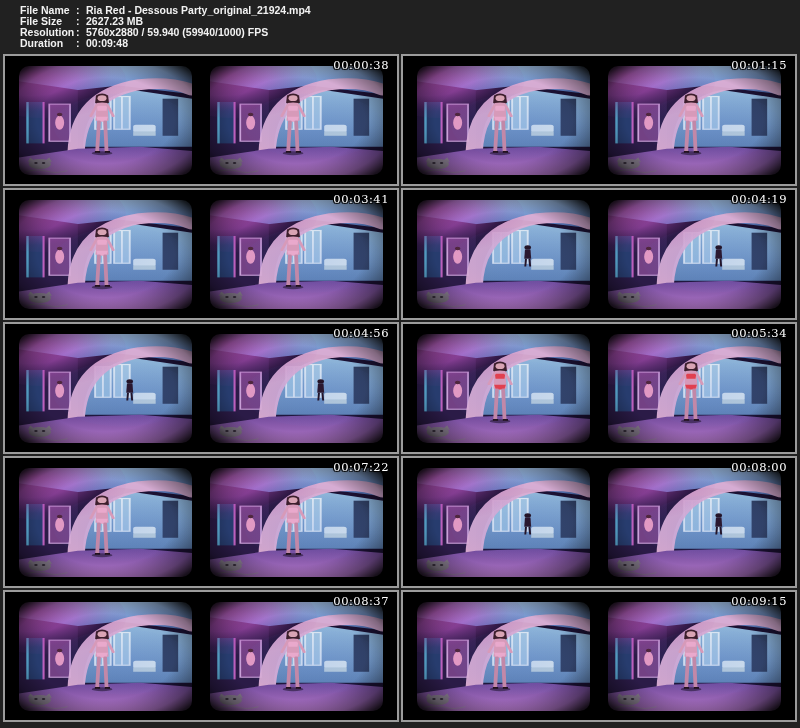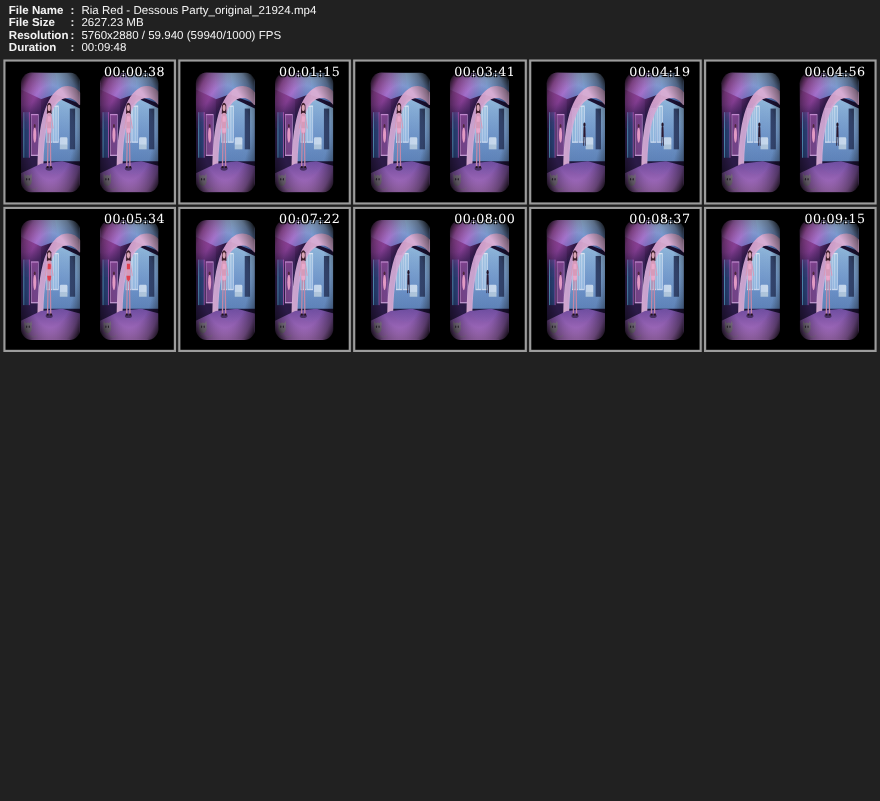--- a/index.html
+++ b/index.html
@@ -5,27 +5,27 @@
   html, body { margin: 0; padding: 0; }
   body {
     width: 800px; height: 728px; overflow: hidden;
     background: var(--page-bg, #212121);
     font-family: "Liberation Sans", sans-serif;
   }
   .page { width: 800px; height: 728px; position: relative; }
 
   
   .header { padding: 5px 8px 3px 8px; }
-  .hrow { display: flex; line-height: 11px; }
+  .hrow { display: flex; line-height: 11px; margin-left: 12px; }
   .hlabel {
     width: 56px; color: var(--header-color, #f2f2f2);
     font-size: 10.5px; font-weight: bold; white-space: nowrap;
   }
   .hsep { width: 10px; color: var(--header-color, #f2f2f2); font-size: 10.5px; font-weight: bold; }
-  .hvalue { color: var(--header-color, #f2f2f2); font-size: 10.5px; font-weight: normal; white-space: nowrap; }
+  .hvalue { color: var(--header-color, #f2f2f2); font-size: 10.5px; font-weight: bold; white-space: nowrap; }
 
   
   .grid {
     display: grid; gap: 2px; padding: 2px 3px;
     grid-auto-rows: 132px;
   }
   .cell {
     position: relative; background: var(--cell-bg, #000);
     border: 2px solid var(--cell-border, #9c9c9c);
     box-sizing: border-box; overflow: hidden;
@@ -160,21 +160,21 @@
       <span class="hsep">:</span>
       <span class="hvalue">5760x2880 / 59.940 (59940/1000) FPS</span>
     </div>
     <div class="hrow">
       <span class="hlabel">Duration</span>
       <span class="hsep">:</span>
       <span class="hvalue">00:09:48</span>
     </div>
   </div>
 
-  <div class="grid" style="grid-template-columns: repeat(5, 1fr);">
+  <div class="grid" style="grid-template-columns: repeat(2, 1fr);">
   <div class="cell variant-center" style="--outfit: #e9a9cc;">
     <div class="eyes">
       <div class="eye">
         <svg viewBox="0 0 100 100" preserveAspectRatio="none">
           <use href="#scene-base"></use>
           <use href="#fig-center" class="fig-center"></use>
           <use href="#fig-distant" class="fig-distant"></use>
           <use href="#watermark-cat"></use>
           <rect width="100" height="100" fill="url(#gVig)"></rect>
         </svg>

